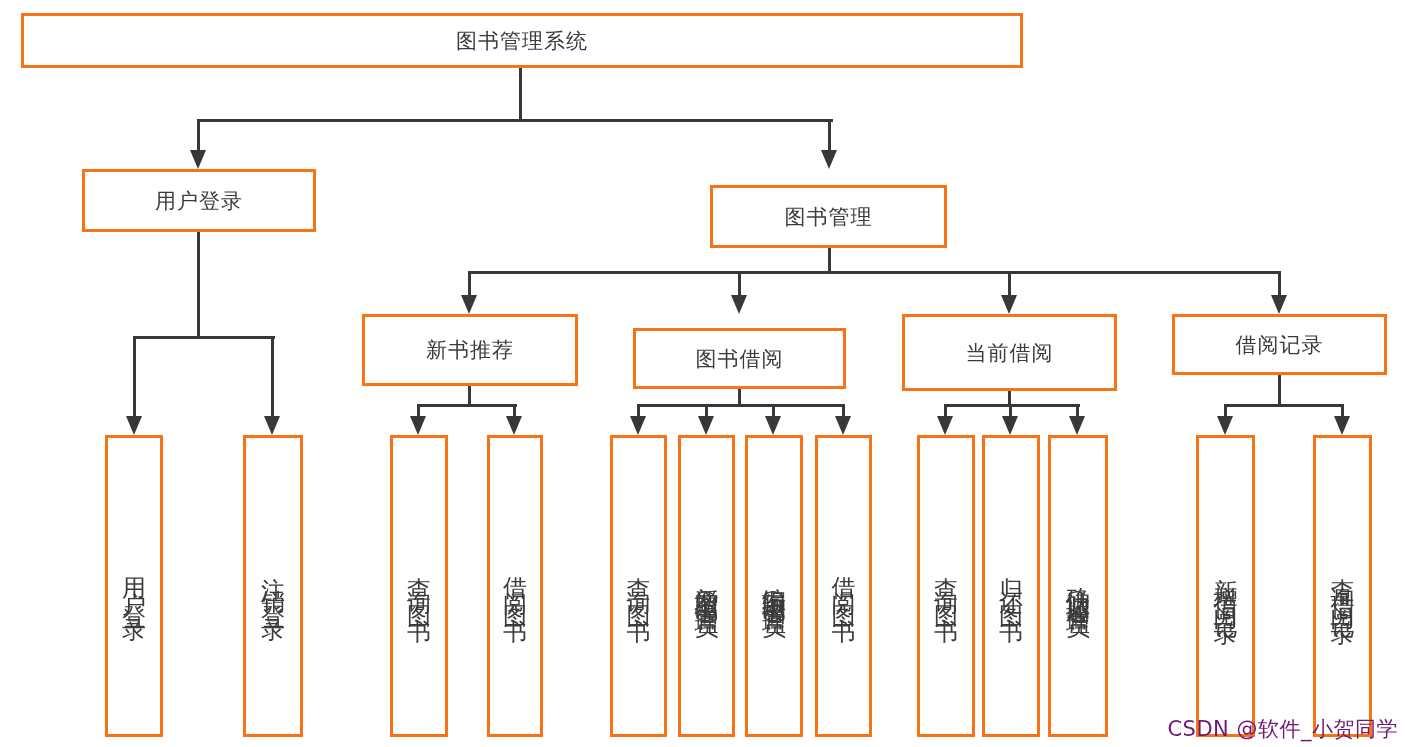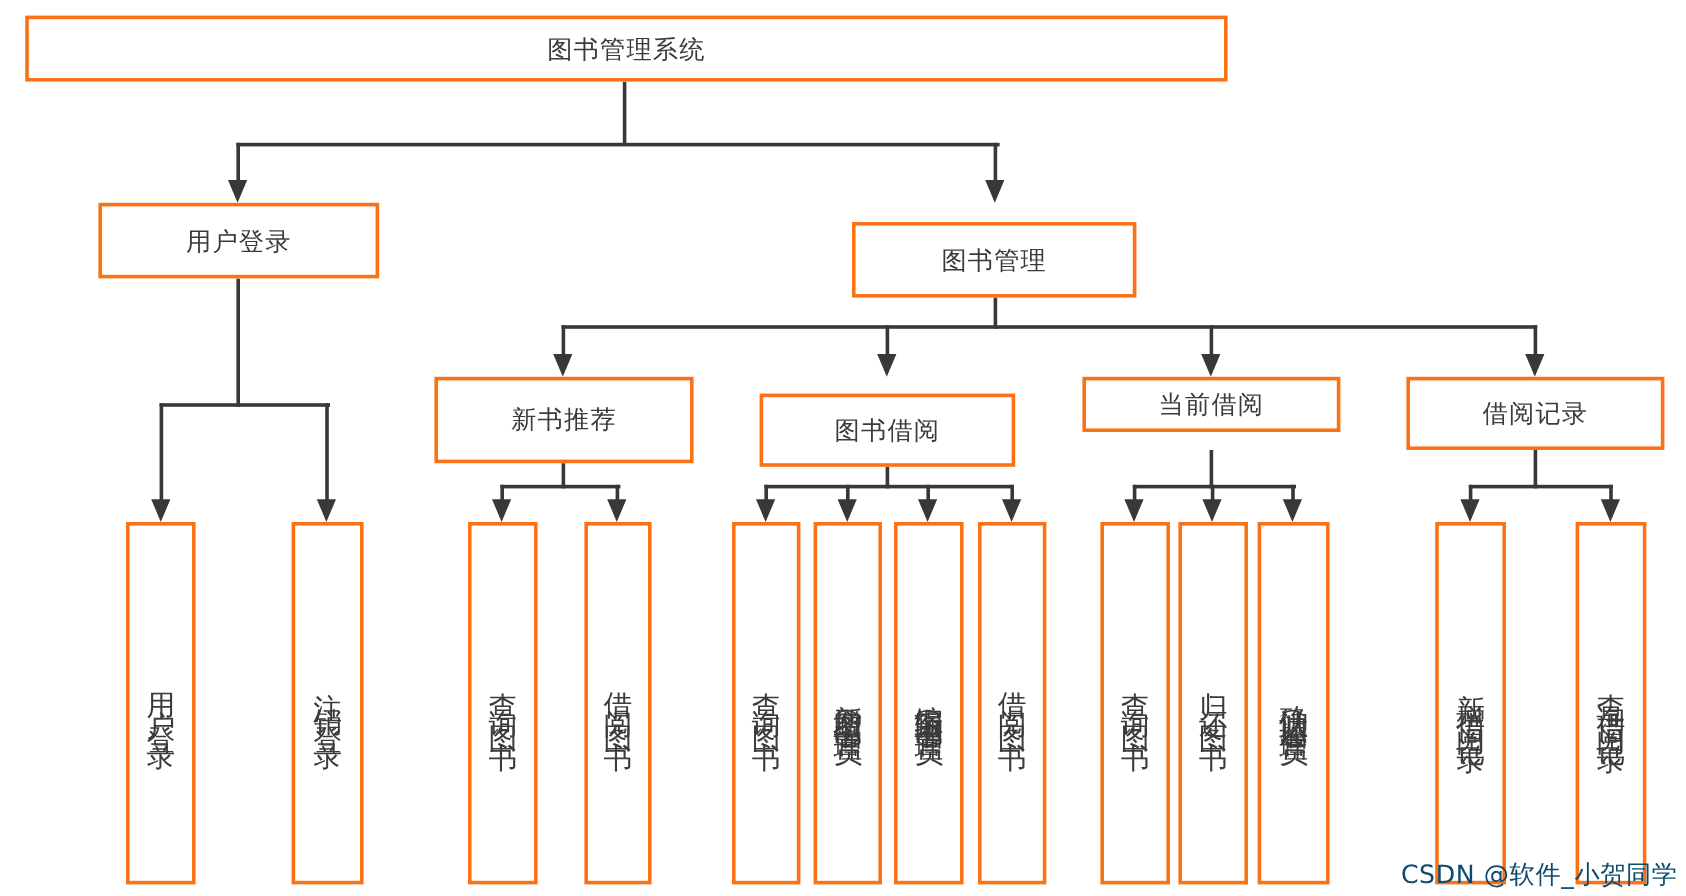--- a/index.html
+++ b/index.html
@@ -48,21 +48,21 @@
     border-left: 8px solid transparent;
     border-right: 8px solid transparent;
     border-top: 19px solid #383838;
     z-index: 1;
   }
   .watermark {
     position: absolute;
     right: 7px;
     top: 715px;
     font-size: 21px;
-    color: #0c4a6e;
+    color: #701a75;
     letter-spacing: 0.5px;
     z-index: 3;
     white-space: nowrap;
   }
 </style>
 </head>
 <body>
 
 <div class="canvas">
 
@@ -76,21 +76,21 @@
   <div class="node" style="left:710px; top:169px; width:237px; height:63px;margin-top:16px;">
     <span class="hlabel">图书管理</span>
   </div>
 
   <div class="node" style="left:362px; top:314px; width:216px; height:72px;">
     <span class="hlabel">新书推荐</span>
   </div>
   <div class="node" style="left:633px; top:314px; width:213px; height:61px;margin-top:14px;">
     <span class="hlabel">图书借阅</span>
   </div>
-  <div class="node" style="left:902px; top:314px; width:215px; height:46px;">
+  <div class="node" style="left:902px; top:314px; width:215px; height:77px;">
     <span class="hlabel">当前借阅</span>
   </div>
   <div class="node" style="left:1172px; top:314px; width:215px; height:61px;">
     <span class="hlabel">借阅记录</span>
   </div>
 
   <div class="node" style="left:105px; top:435px; width:58px; height:302px;">
     <span class="vtext">用户登录</span>
   </div>
   <div class="node" style="left:243px; top:435px; width:60px; height:302px;">

